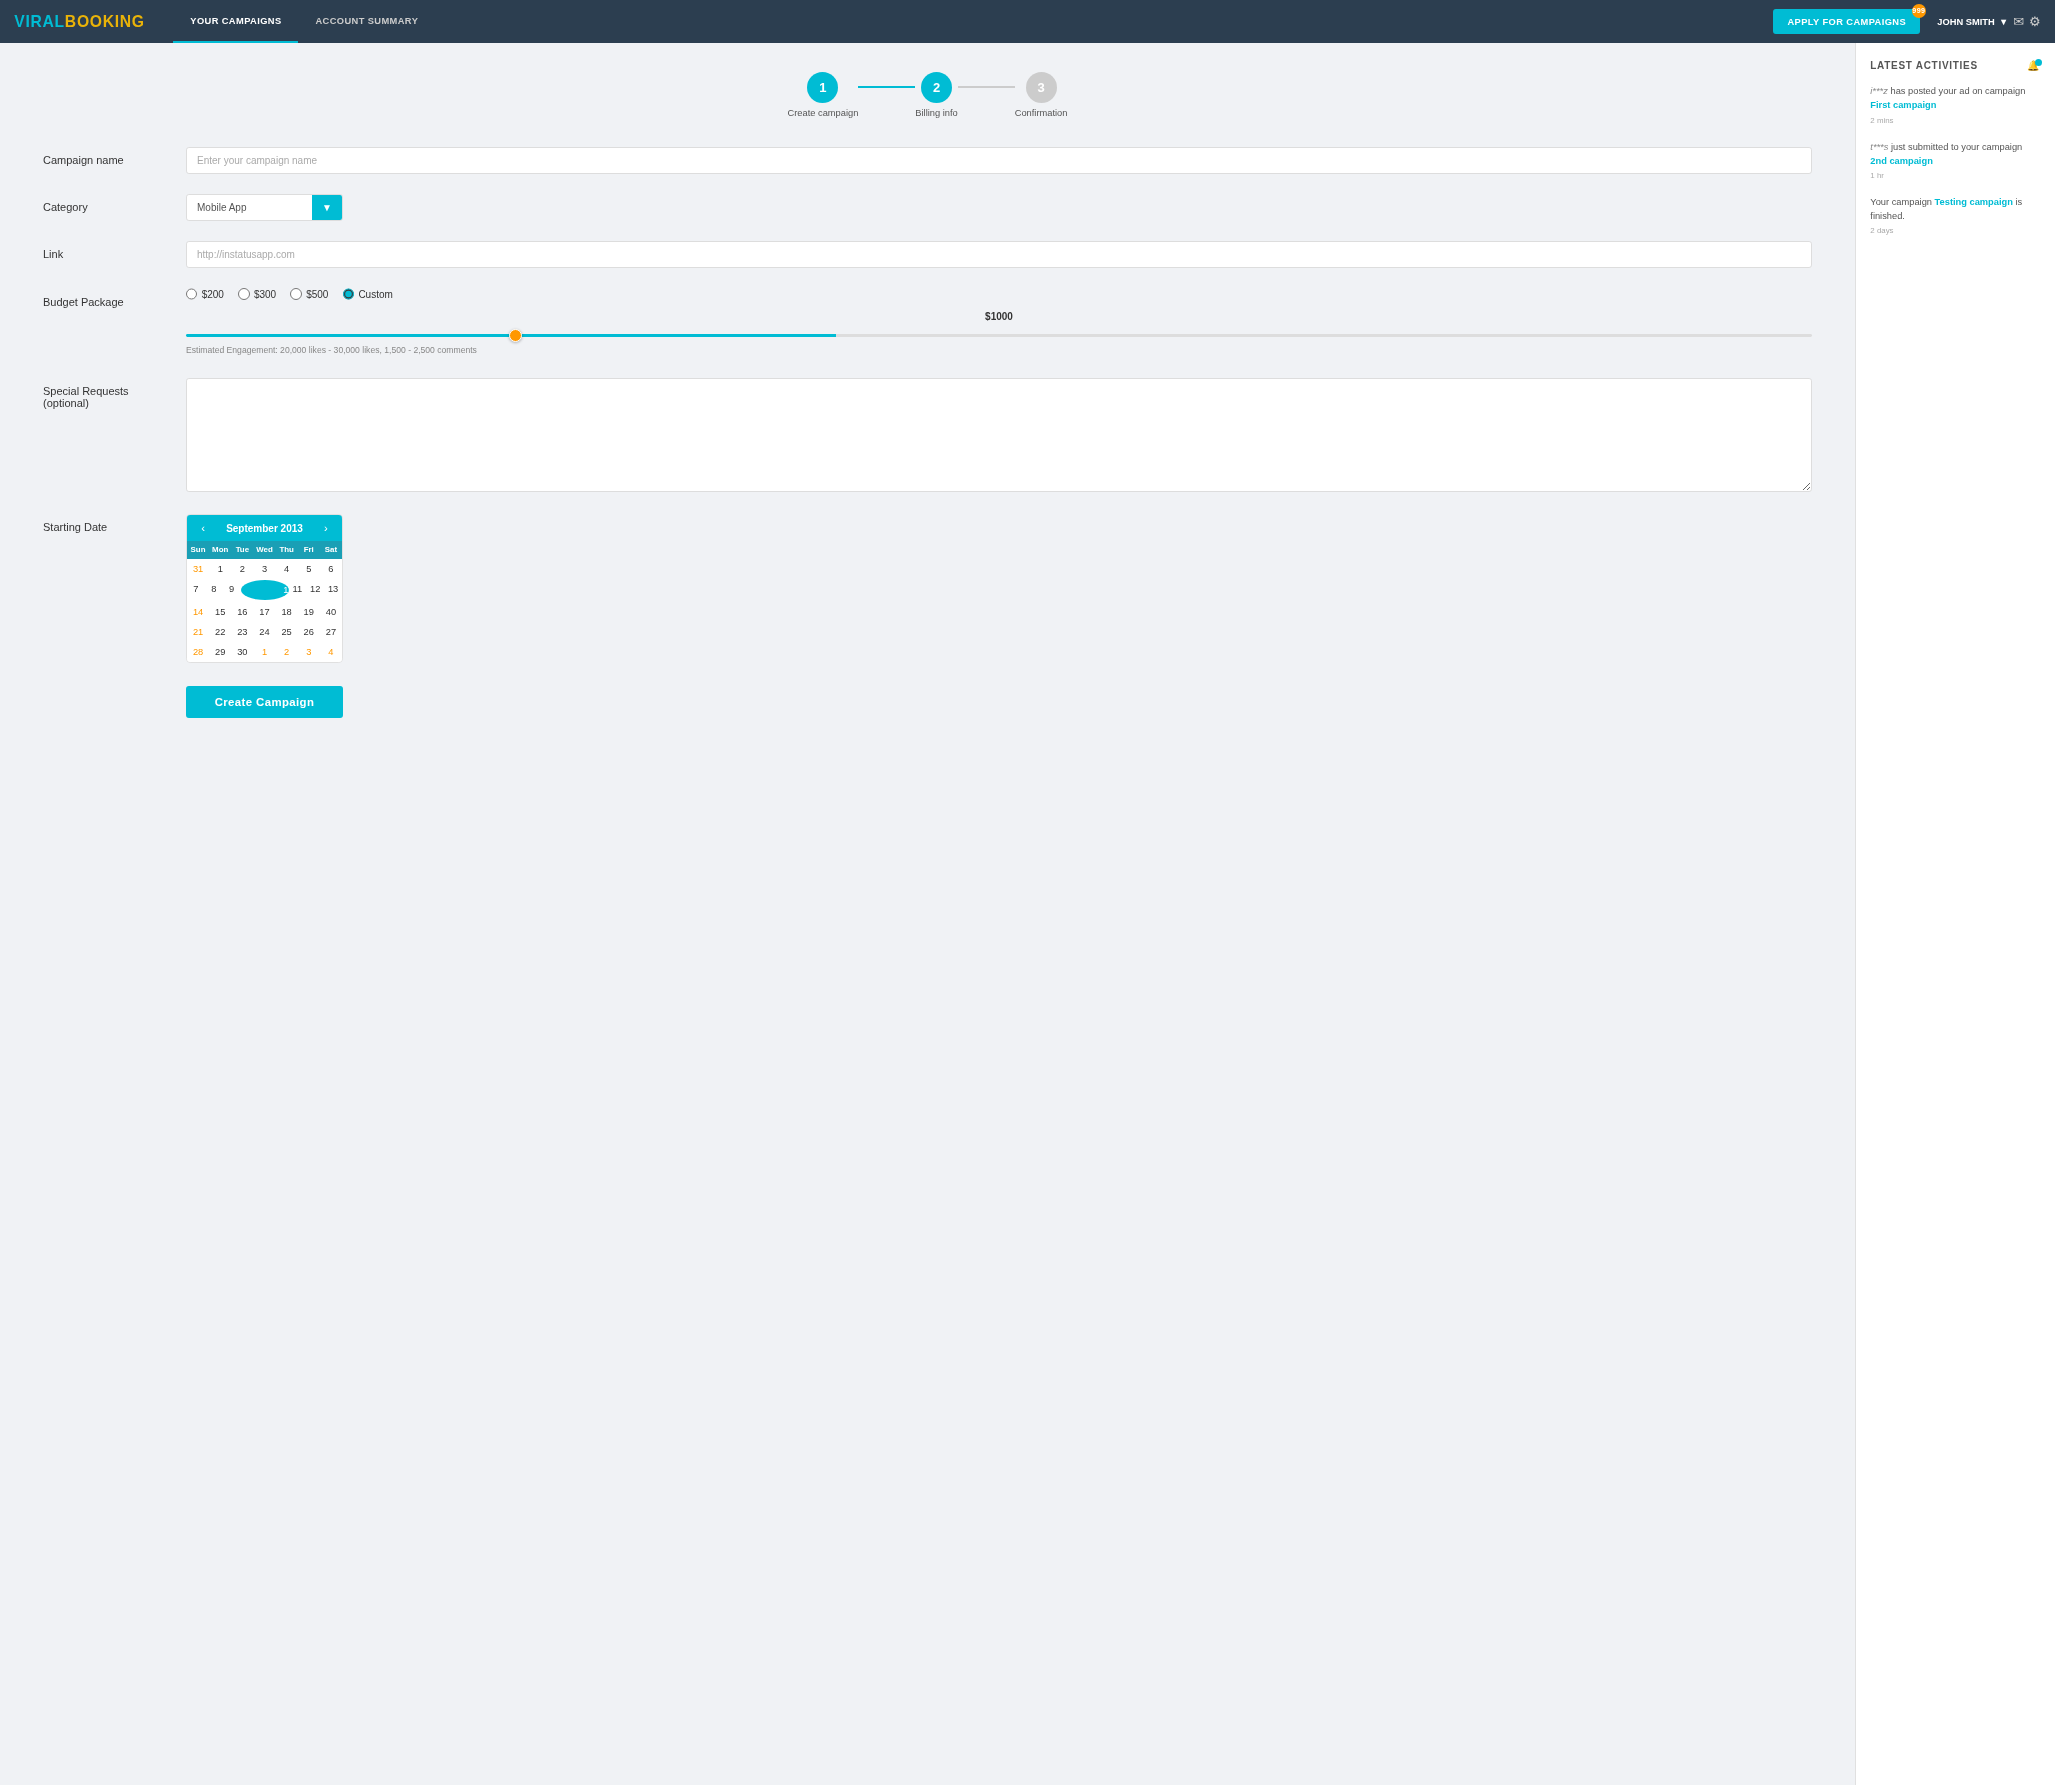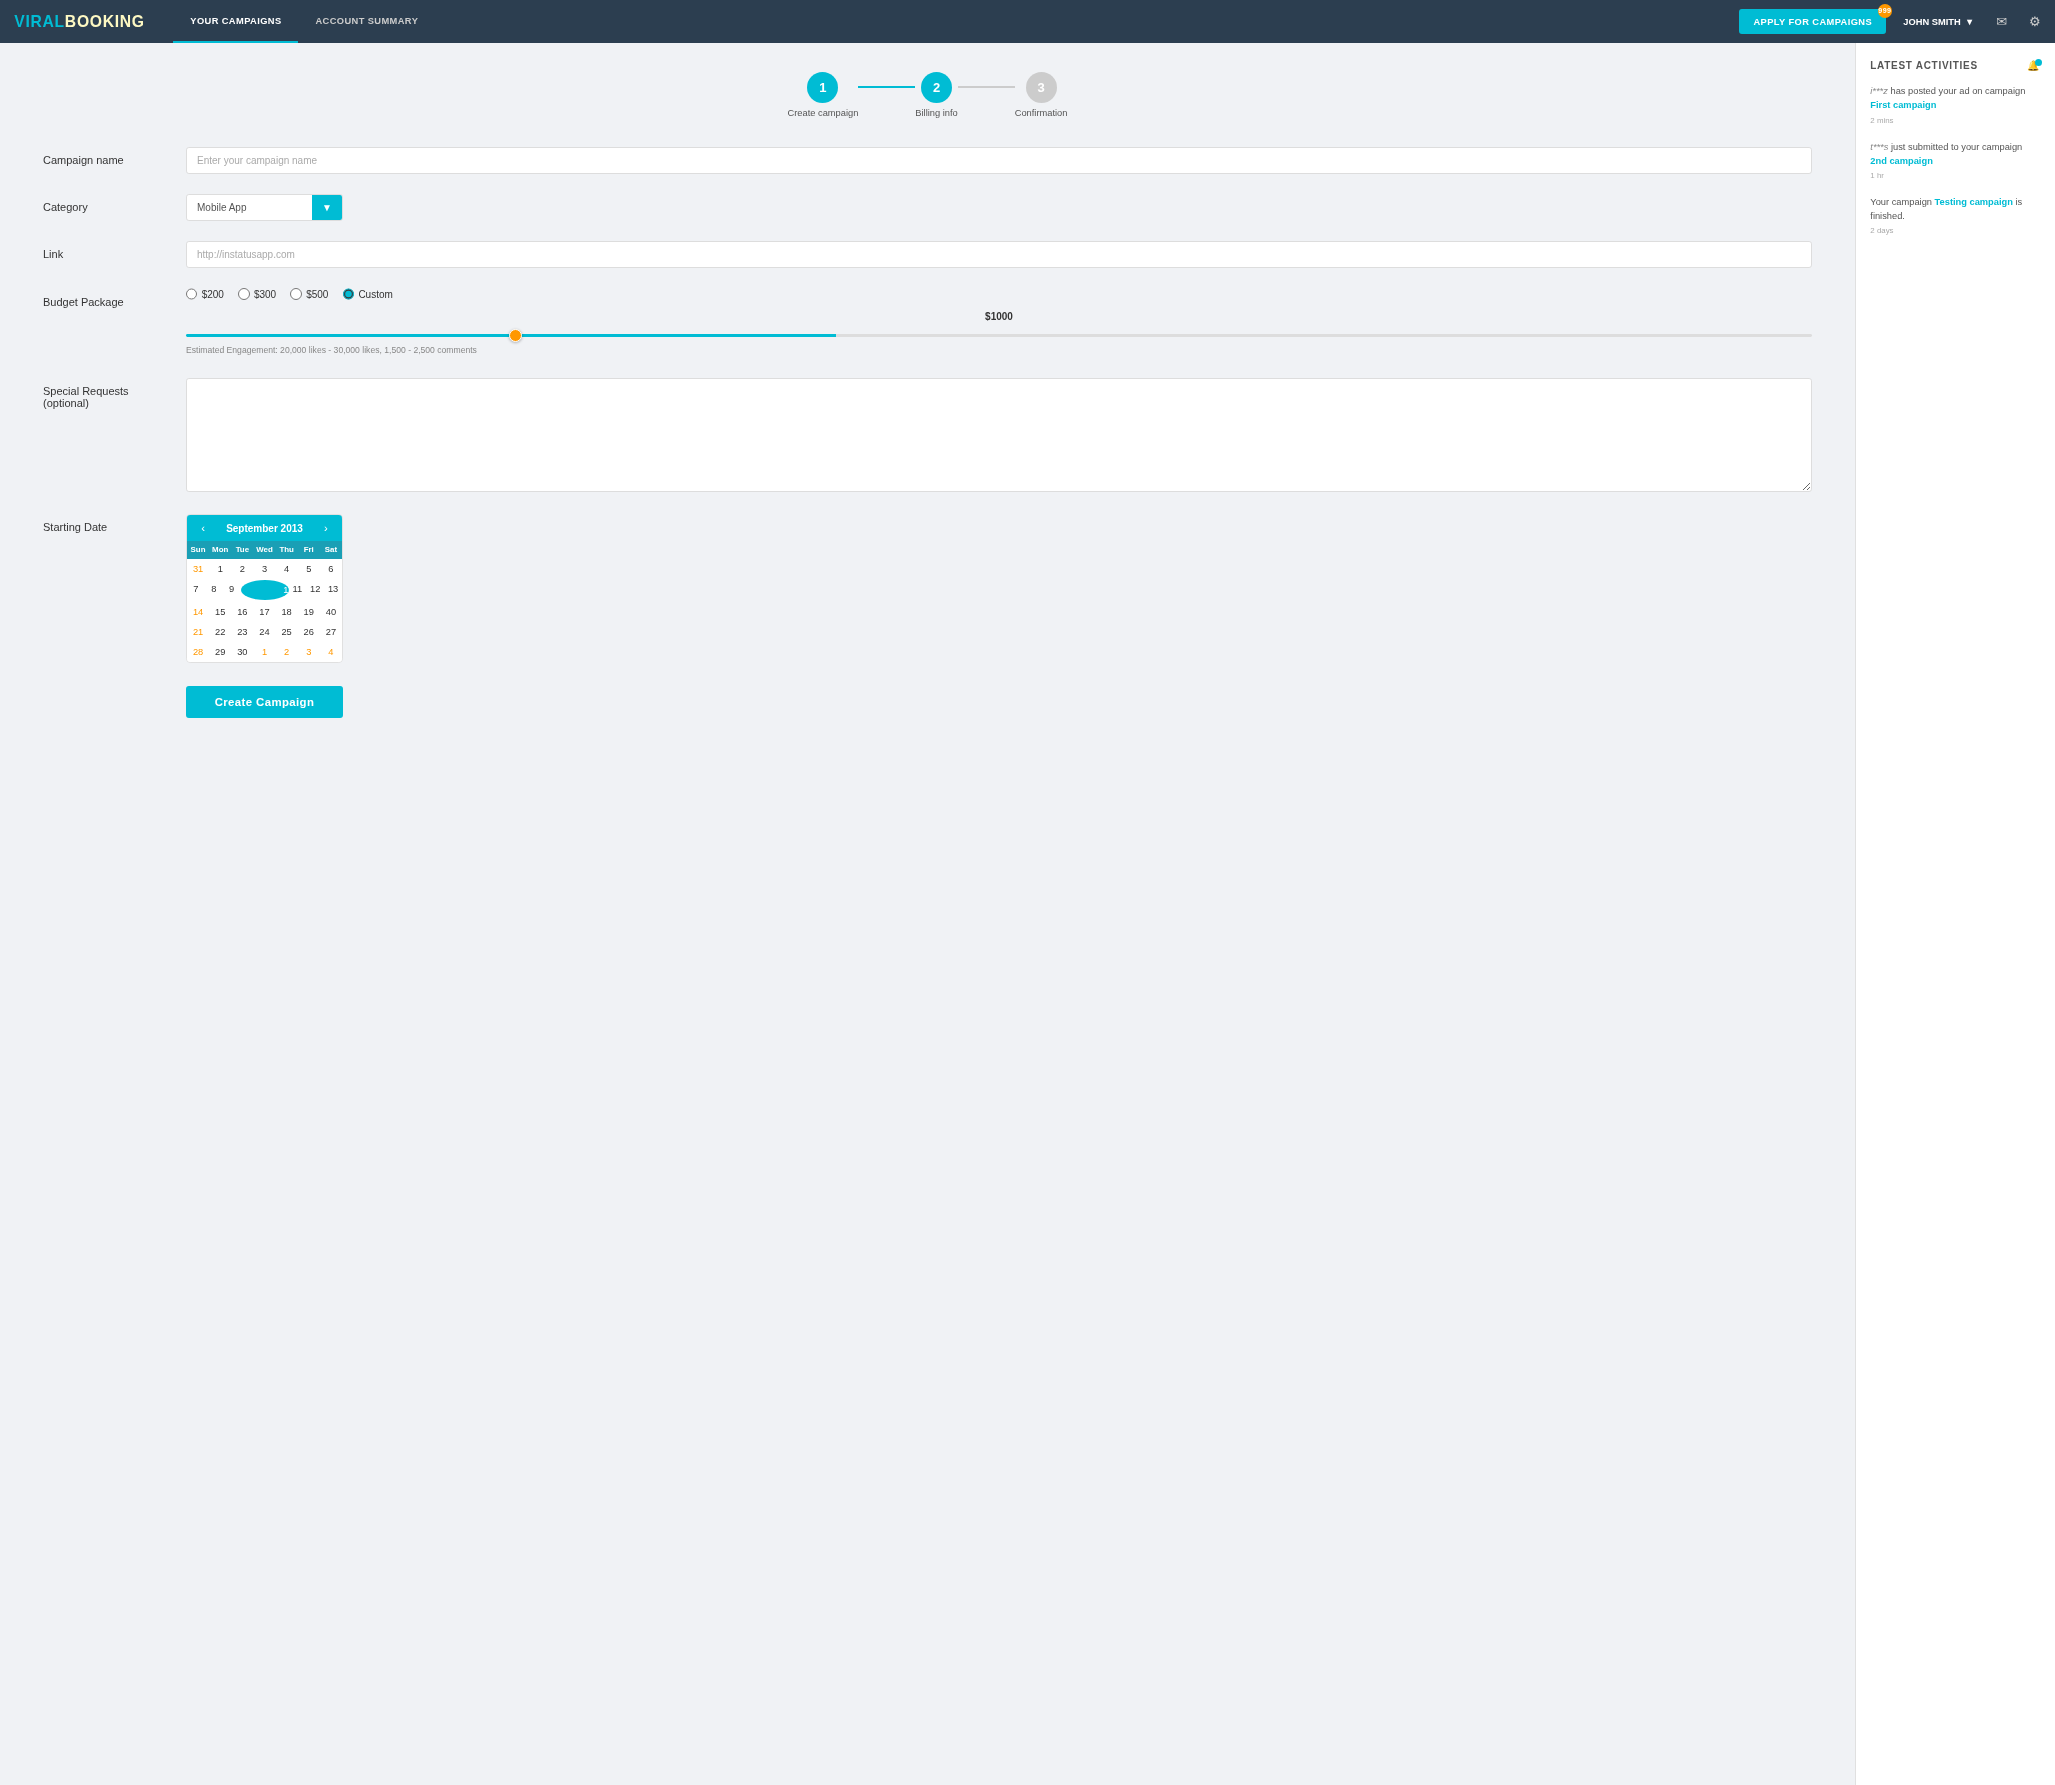--- a/index.html
+++ b/index.html
@@ -68,21 +68,21 @@
       display: flex;
       align-items: center;
       justify-content: center;
       position: absolute;
       top: -5.7px;
       right: -5.7px;
     }
     .header-right {
       display: flex;
       align-items: center;
-      gap: 22px;
+      gap: 5px;
       margin-left: 17px;
     }
     .user-name {
       color: white;
       font-size: 9.3px;
       font-weight: 600;
       display: flex;
       align-items: center;
       gap: 4.3px;
       cursor: pointer;
@@ -391,21 +391,21 @@
     .activity-user {
       color: #888;
       font-style: italic;
     }
   </style>
 </head>
 <body>
 
 <header class="header">
   <div class="logo">
-    <span>VIRAL</span><span style="color:#fef9c3">BOOKING</span>
+    <span>VIRAL</span><span style="color:#eab308">BOOKING</span>
   </div>
   <nav class="nav-tabs">
     <div class="nav-tab active">YOUR CAMPAIGNS</div>
     <div class="nav-tab">ACCOUNT SUMMARY</div>
   </nav>
   <button class="apply-btn">
     <span>APPLY FOR CAMPAIGNS</span>
     <span class="badge">999</span>
   </button>
   <div class="header-right">

